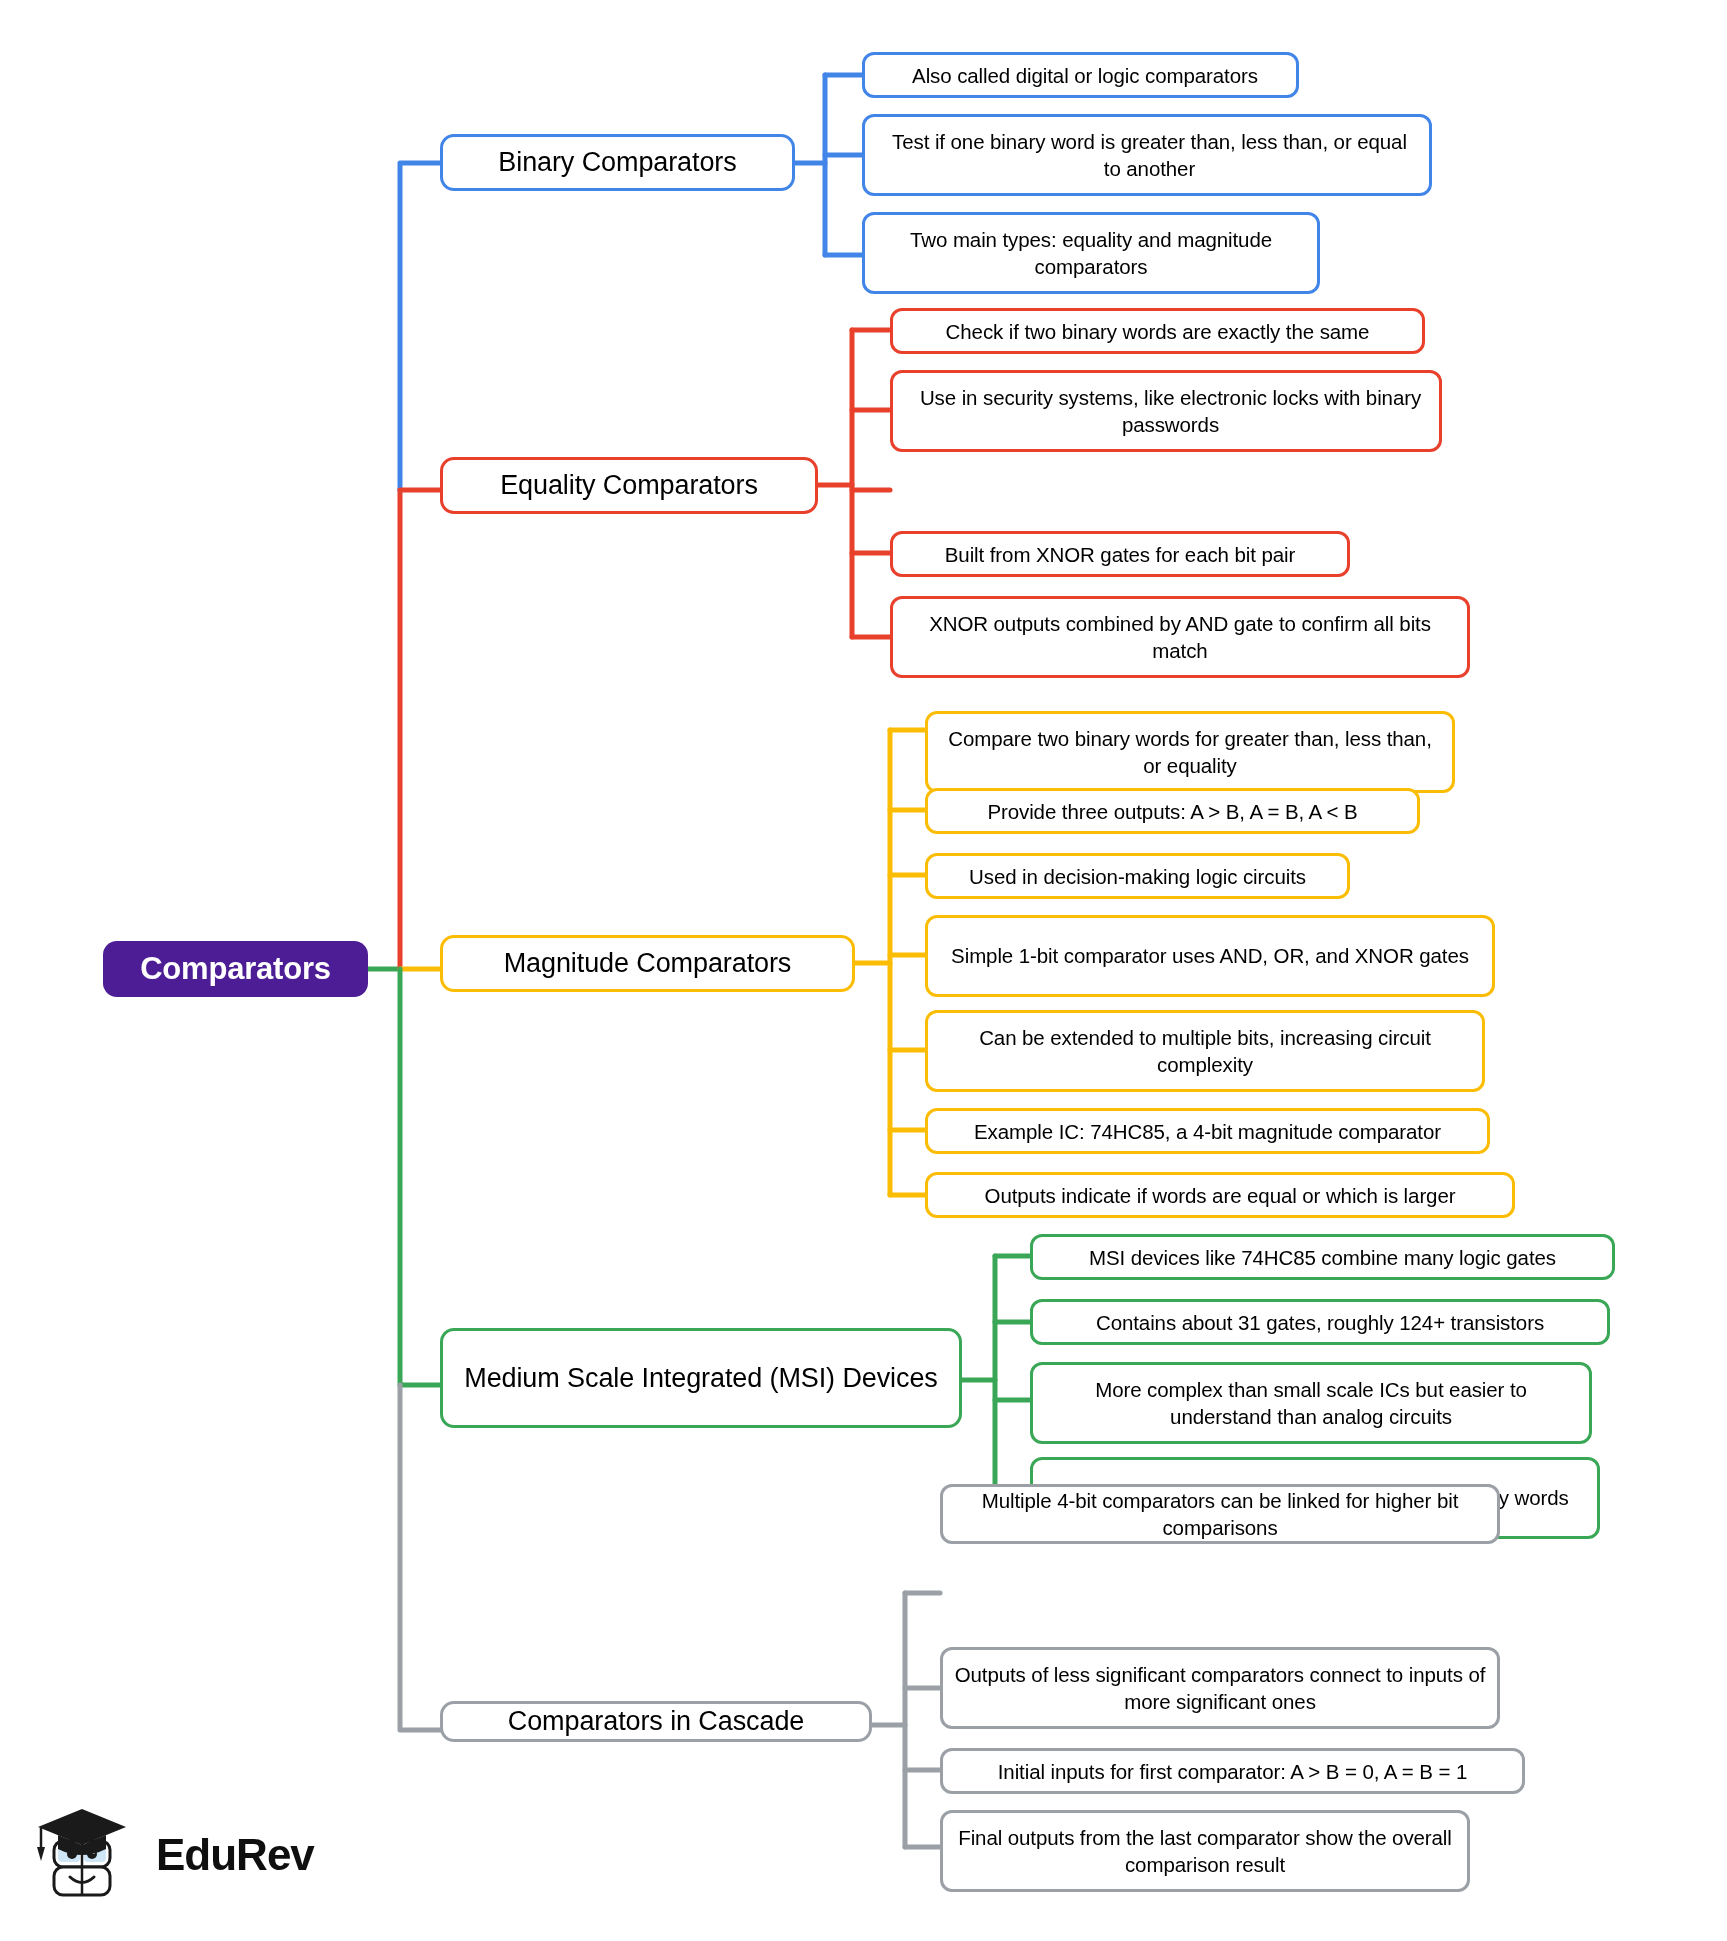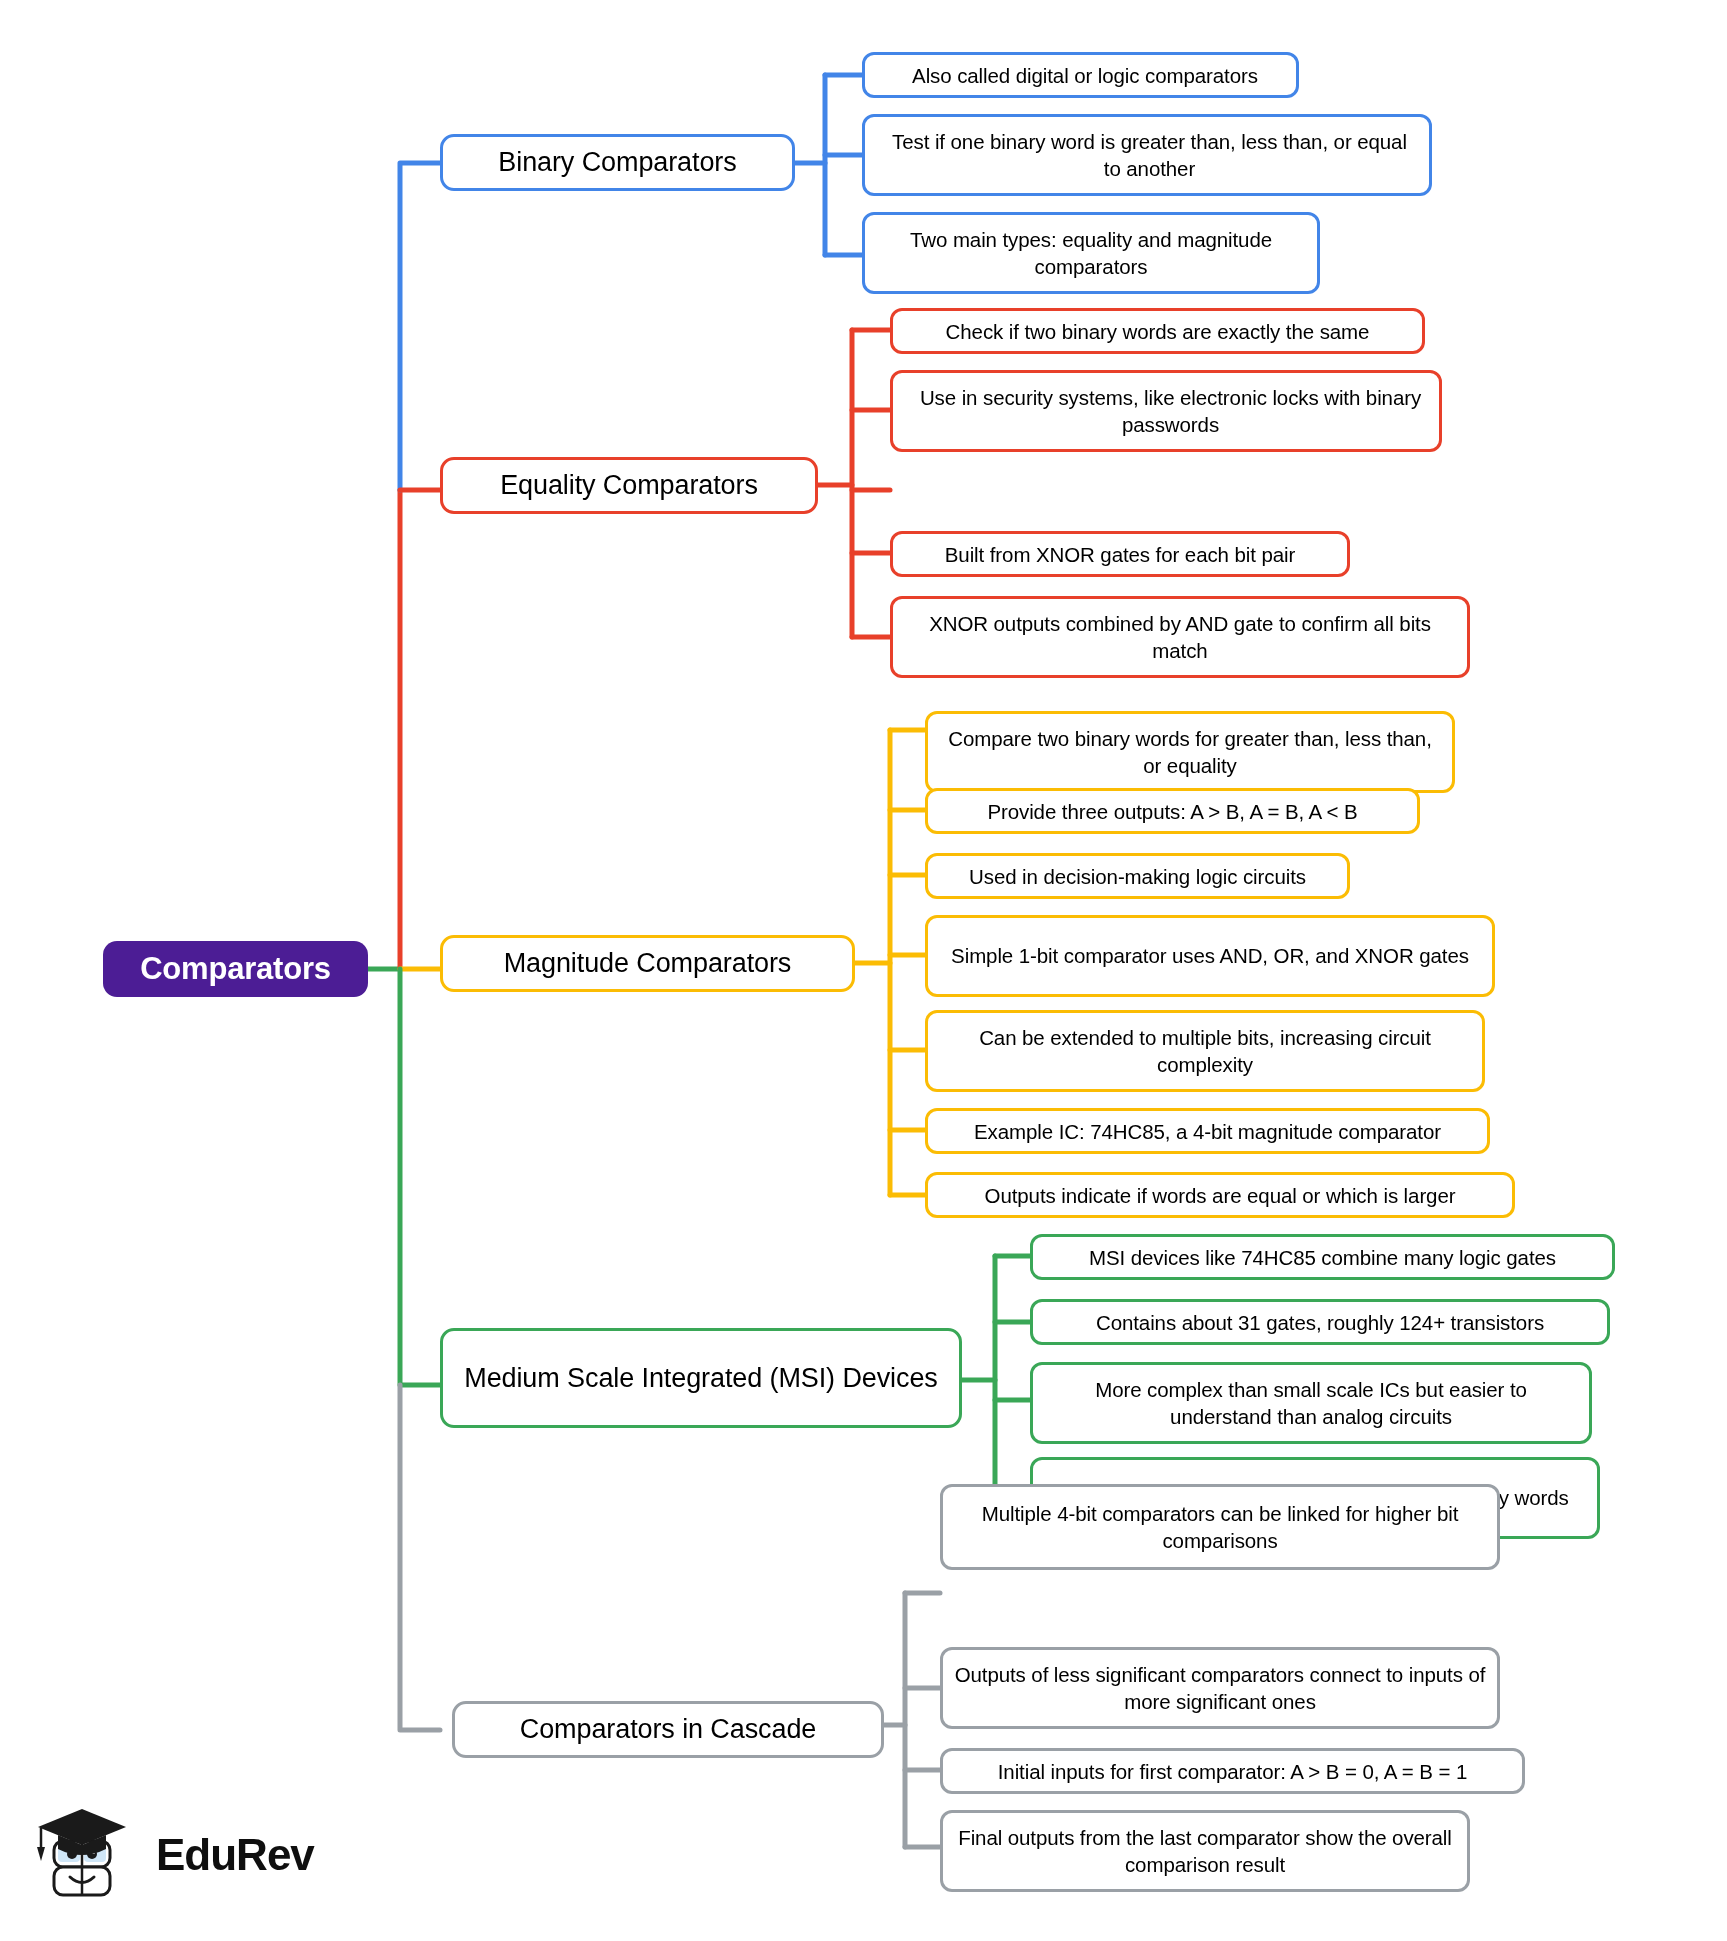--- a/index.html
+++ b/index.html
@@ -205,23 +205,23 @@
   <div class="node branch-node c-green two-line" style="left:440px; top:1328px; width:522px; height:100px;">Medium Scale Integrated (MSI) Devices</div>
 
   <div class="node leaf-node c-green" style="left:1030px; top:1234px; width:585px; height:46px;">MSI devices like 74HC85 combine many logic gates</div>
 
   <div class="node leaf-node c-green" style="left:1030px; top:1299px; width:580px; height:46px;">Contains about 31 gates, roughly 124+ transistors</div>
 
   <div class="node leaf-node c-green two-line" style="left:1030px; top:1362px; width:562px; height:82px;">More complex than small scale ICs but easier to understand than analog circuits</div>
 
   <div class="node leaf-node c-green two-line" style="left:1030px; top:1457px; width:570px; height:82px;">Chips can be connected to compare longer binary words</div>
 
-  <div class="node branch-node c-grey" style="left:440px; top:1701px; width:432px; height:57px;margin-left:12px;">Comparators in Cascade</div>
-
-  <div class="node leaf-node c-grey two-line" style="left:940px; top:1484px; width:560px; height:86px;">Multiple 4-bit comparators can be linked for higher bit comparisons</div>
+  <div class="node branch-node c-grey" style="left:440px; top:1701px; width:432px; height:41px;">Comparators in Cascade</div>
+
+  <div class="node leaf-node c-grey two-line" style="left:940px; top:1484px; width:560px; height:60px;">Multiple 4-bit comparators can be linked for higher bit comparisons</div>
 
   <div class="node leaf-node c-grey two-line" style="left:940px; top:1647px; width:560px; height:82px;">Outputs of less significant comparators connect to inputs of more significant ones</div>
 
   <div class="node leaf-node c-grey" style="left:940px; top:1748px; width:585px; height:46px;">Initial inputs for first comparator: A &gt; B = 0, A = B = 1</div>
 
   <div class="node leaf-node c-grey two-line" style="left:940px; top:1810px; width:530px; height:82px;">Final outputs from the last comparator show the overall comparison result</div>
 
   <div id="logo">
     <div id="logo-mark">
       <svg width="96" height="104" viewBox="0 0 96 104" xmlns="http://www.w3.org/2000/svg">

